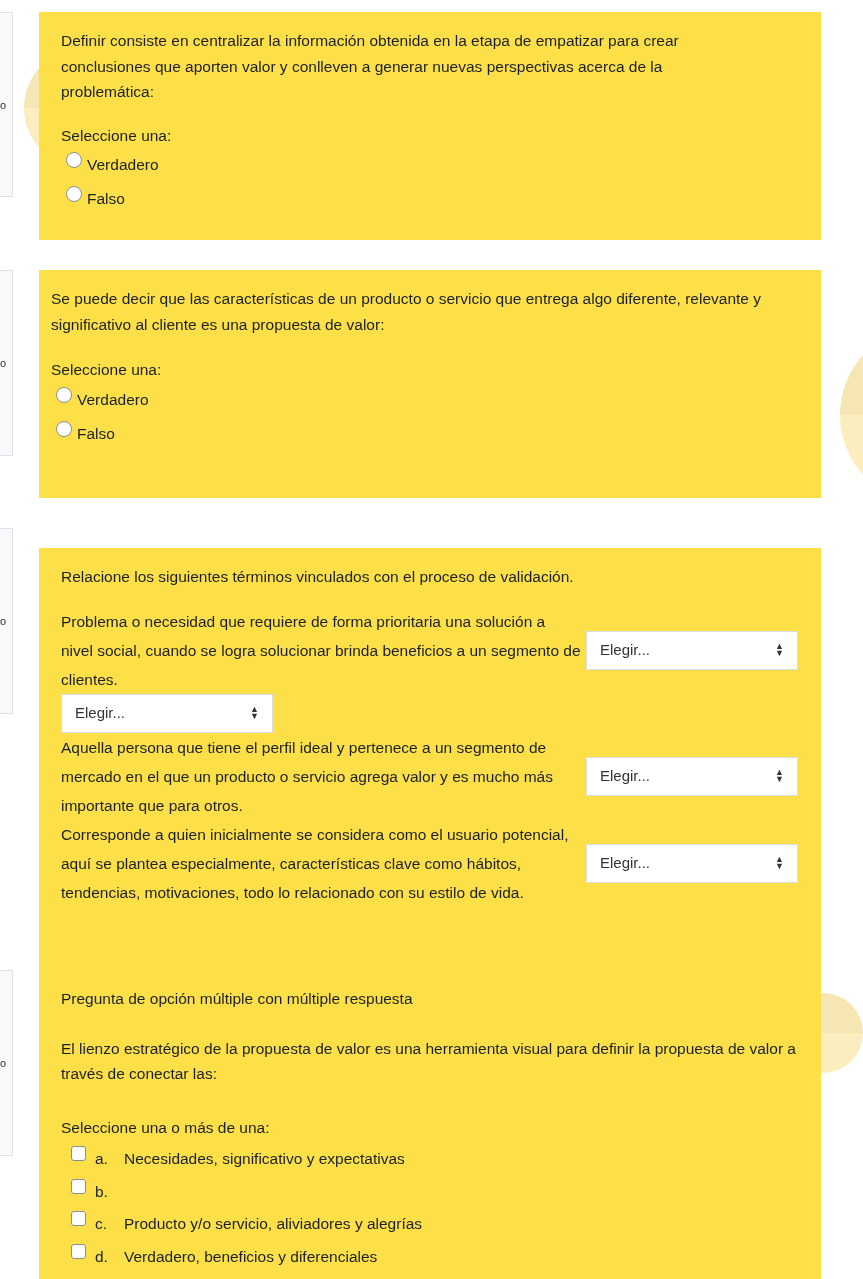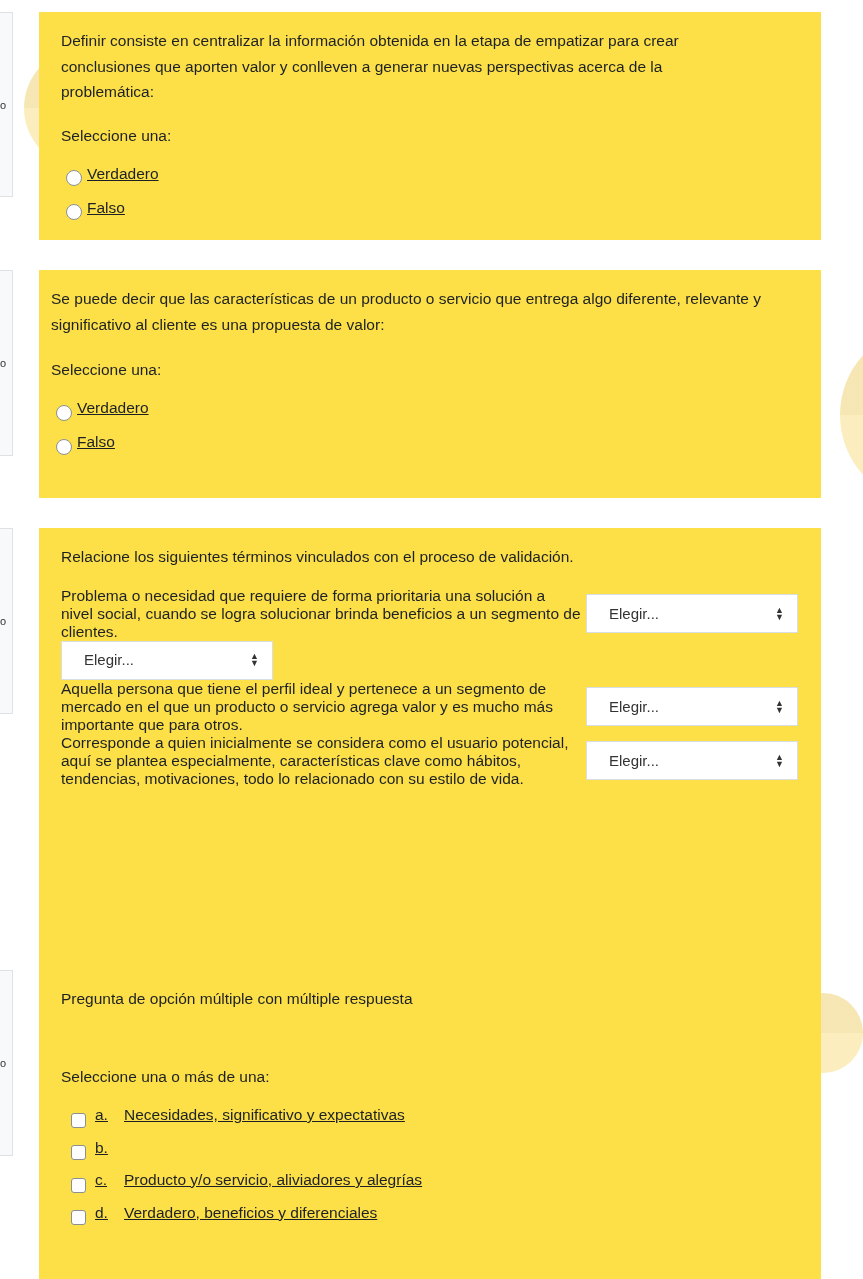--- a/index.html
+++ b/index.html
@@ -22,36 +22,36 @@
       position: absolute; right: 6px; top: 50%; transform: translateY(-50%);
       font-size: 11px; color: #333;
     }
     .que {
       position: absolute; left: 39px; width: 782px;
       background: #fde047; box-sizing: border-box; z-index: 2;
       padding: 16px 22px 0 22px; font-size: 15.5px; line-height: 25.5px;
     }
     .qtext { margin: 0; }
     .prompt { margin-top: 19px; margin-bottom: 4px; }
-    .opt { display: flex; align-items: flex-end; height: 34px; padding-left: 5px; text-decoration: underline; }
+    .opt { display: flex; align-items: flex-start; height: 34px; padding-left: 5px; }
     .radio {
       width: 16px; height: 16px; border: 1px solid #8a8f94; border-radius: 50%;
       background: #fff; margin-right: 5px; box-sizing: border-box;
     }
     .check {
       width: 15px; height: 15px; border: 1px solid #8a8f94; border-radius: 3px;
       background: #fff; margin-right: 9px; box-sizing: border-box;
     }
     .opt-letter { width: 29px; }
     .match-row { display: flex; align-items: center; justify-content: space-between; }
-    .match-text { width: 520px; line-height: 18px; }
+    .match-text { width: 520px; line-height: 29px; }
     .select {
       width: 212px; height: 39px; background: #fff; border: 1px solid #d9dee3;
       box-sizing: border-box; display: flex; align-items: center; justify-content: space-between;
-      padding: 0 13px 0 22px; font-size: 15px; color: #333; margin-right: 1px;
+      padding: 0 13px 0 13px; font-size: 15px; color: #333; margin-right: 1px;
     }
     .arrows { font-size: 9px; line-height: 7px; display: flex; flex-direction: column; color: #333; }
   </style>
 </head>
 <body>
 
 <div class="deco" style="left:24px; top:48px; width:120px; height:120px;"></div>
 <div class="deco" style="left:840px; top:330px; width:160px; height:170px;"></div>
 <div class="deco" style="left:783px; top:993px; width:80px; height:80px;"></div>
 
@@ -87,21 +87,21 @@
   <div class="opt">
     <span class="radio"></span>
     <span>Verdadero</span>
   </div>
   <div class="opt">
     <span class="radio"></span>
     <span>Falso</span>
   </div>
 </div>
 
-<div class="que" style="top:528px; height:532px;">
+<div class="que" style="top:548px; height:532px;">
   <p class="qtext">Relacione los siguientes términos vinculados con el proceso de validación.</p>
   <div style="height:17px;"></div>
   <div class="match-row">
     <div class="match-text">Problema o necesidad que requiere de forma prioritaria una solución a nivel social, cuando se logra solucionar brinda beneficios a un segmento de clientes.</div>
     <div class="select">
       <span>Elegir...</span>
       <span class="arrows">
           <span>▲</span>
           <span>▼</span>
         </span>
@@ -134,20 +134,21 @@
           <span>▲</span>
           <span>▼</span>
         </span>
     </div>
   </div>
 </div>
 
 <div class="que" style="top:970px; height:320px;">
   <p class="qtext">Pregunta de opción múltiple con múltiple respuesta</p>
   <div style="height:24px;"></div>
+  <p class="qtext">El lienzo estratégico de la propuesta de valor es una herramienta visual para definir la propuesta de valor a través de conectar las:</p>
   <div class="prompt" style="margin-top:28px; margin-bottom:6px;">Seleccione una o más de una:</div>
   <div class="opt" style="padding-left:10px; height:32.5px;">
     <span class="check"></span>
     <span class="opt-letter">a.</span>
     <span>Necesidades, significativo y expectativas</span>
   </div>
   <div class="opt" style="padding-left:10px; height:32.5px;">
     <span class="check"></span>
     <span class="opt-letter">b.</span>
   </div>

